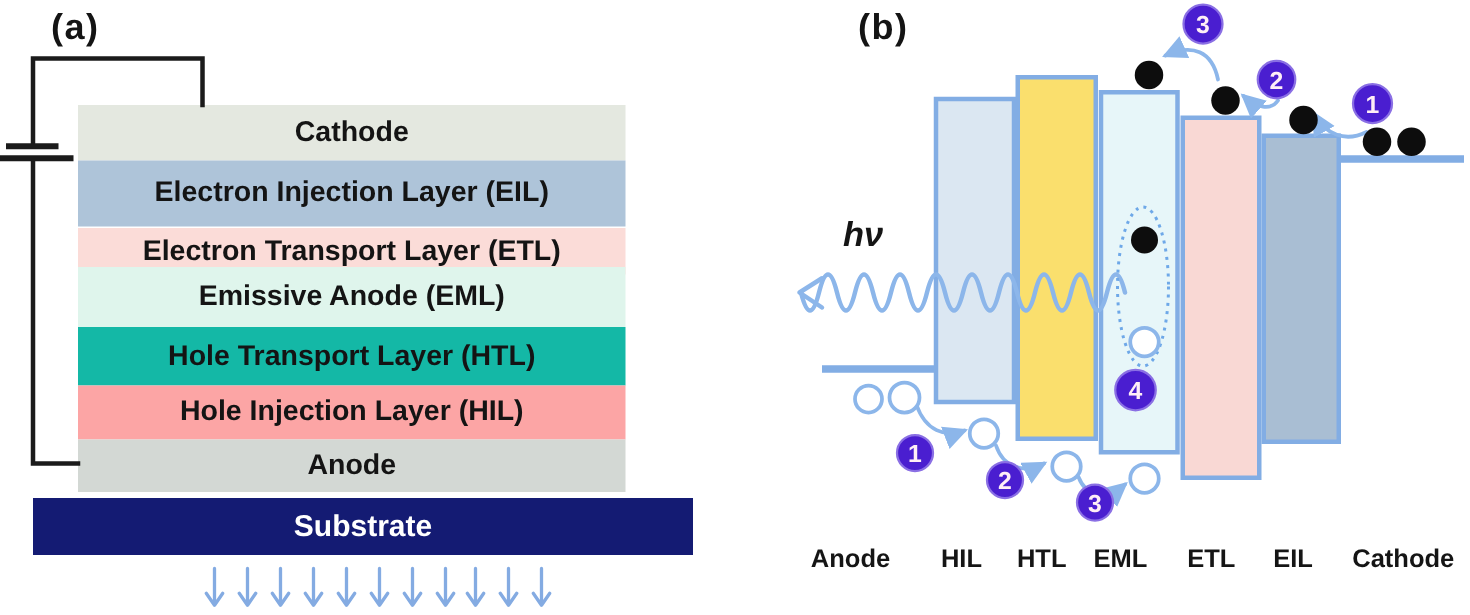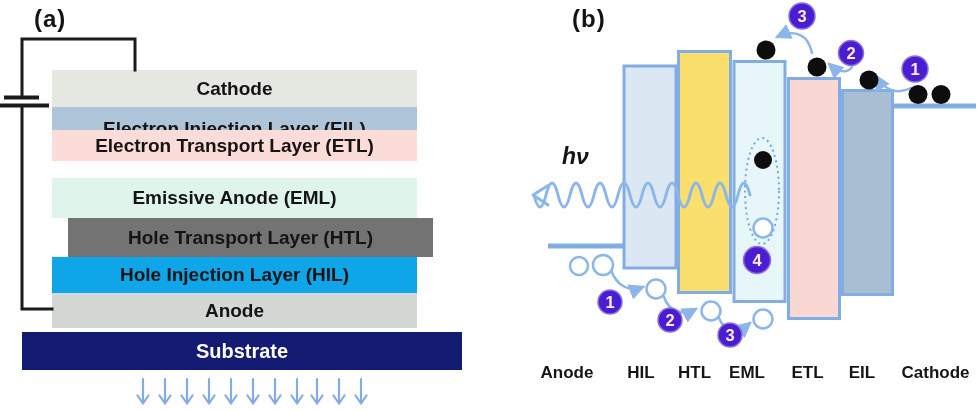--- a/index.html
+++ b/index.html
@@ -31,30 +31,30 @@
 <div class="fig">
 
   <div class="panel-label" style="left:34px;top:5px;">(a)</div>
 
   <div class="layer" style="top: 70px; height: 37px; background: rgb(228, 232, 224);">
     <span>Cathode</span>
   </div>
   <div class="layer" style="top: 107px; height: 44px; background: rgb(174, 196, 217);">
     <span>Electron Injection Layer (EIL)</span>
   </div>
-  <div class="layer" style="top: 130px; height: 31px; background: rgb(251, 220, 216);">
+  <div class="layer" style="top: 152px; height: 31px; background: rgb(251, 220, 216);">
     <span>Electron Transport Layer (ETL)</span>
   </div>
   <div class="layer" style="top: 178px; height: 40px; background: rgb(223, 245, 236);">
     <span>Emissive Anode (EML)</span>
   </div>
-  <div class="layer" style="top: 218px; height: 39px; background: #737373; margin-left: 16px;">
+  <div class="layer" style="top: 218px; height: 39px; background: #14b8a6;">
     <span>Hole Transport Layer (HTL)</span>
   </div>
-  <div class="layer" style="top: 257px; height: 36px; background: #0ea5e9; text-align: right;">
+  <div class="layer" style="top: 257px; height: 36px; background: #fca5a5; text-align: right;">
     <span>Hole Injection Layer (HIL)</span>
   </div>
   <div class="layer" style="top: 293px; height: 35px; background: rgb(211, 216, 212);">
     <span>Anode</span>
   </div>
 
   <div class="substrate" style="background: rgb(20, 27, 115);">
     <span style="color: rgb(255, 255, 255);">Substrate</span>
   </div>
 

